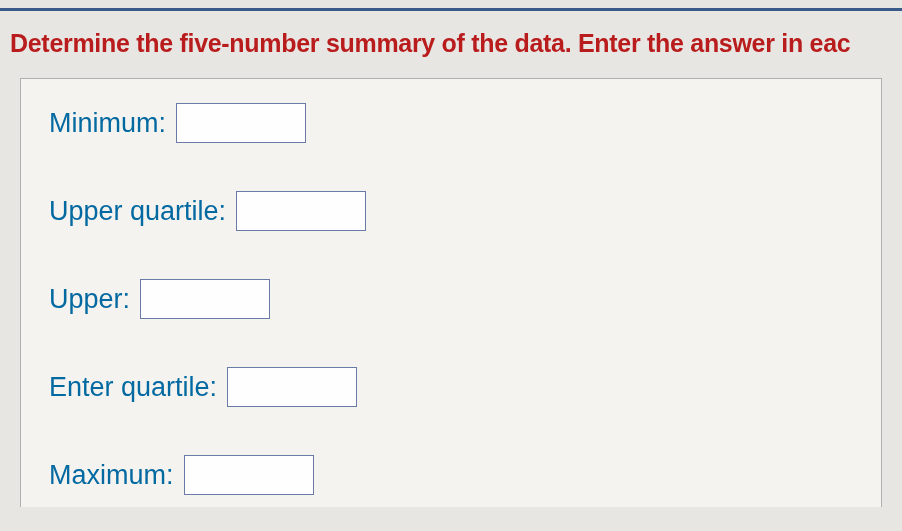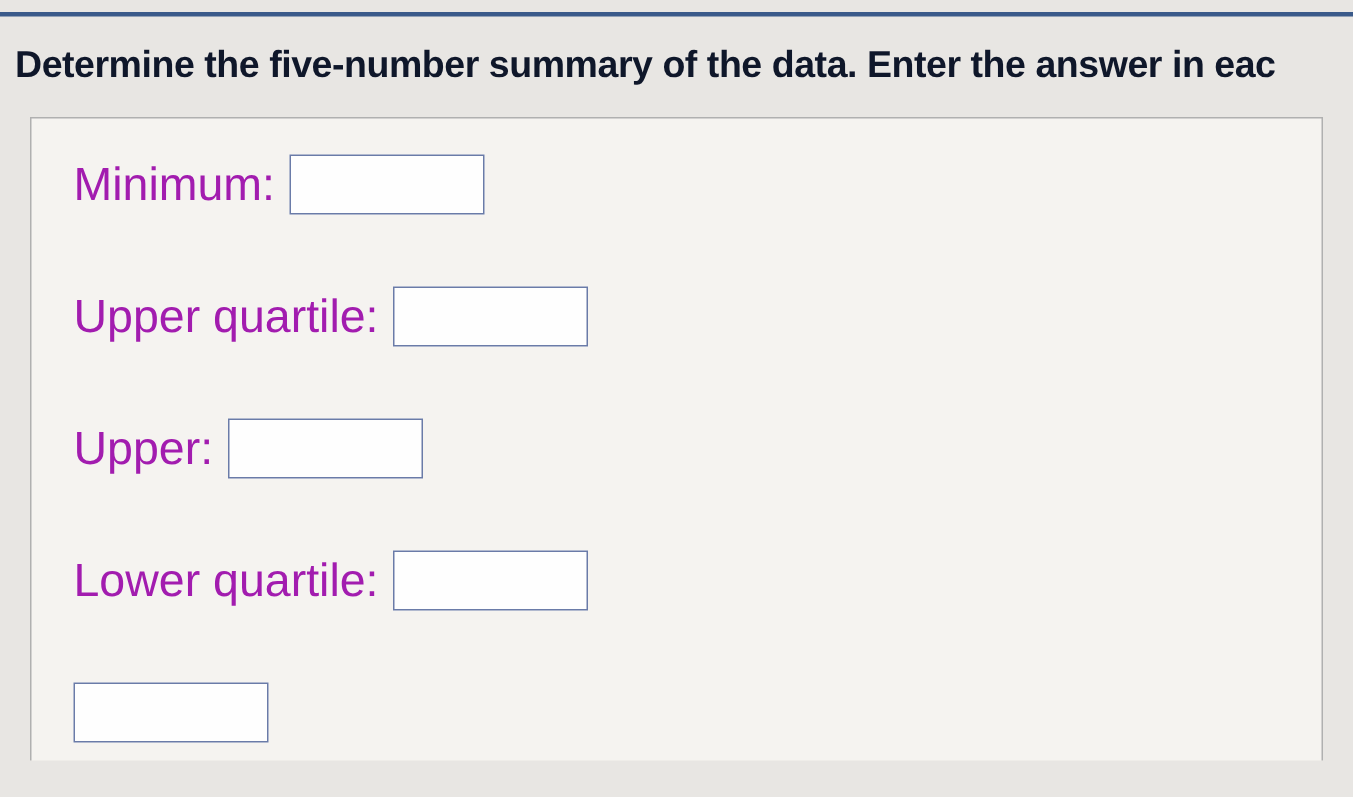--- a/index.html
+++ b/index.html
@@ -18,41 +18,41 @@
     .top-border {
       width: 100%;
       height: 3px;
       background: #3a5a8a;
       margin-top: 8px;
     }
     .instruction {
       padding: 18px 10px 20px 10px;
       font-size: 25px;
       font-weight: 600;
-      color: #0f172a;
+      color: #b91c1c;
       letter-spacing: -0.3px;
     }
     .form-container {
       margin: 0 20px 0 20px;
       border: 1px solid #b0b0b0;
       border-bottom: none;
       background: #f5f3f0;
       padding: 24px 28px 8px 28px;
     }
     .form-row {
       display: flex;
       align-items: center;
       margin-bottom: 48px;
     }
     .form-row:last-child {
       margin-bottom: 4px;
     }
     .form-label {
-      font-size: 31px;
-      color: #a21caf;
+      font-size: 27px;
+      color: #0369a1;
       margin-right: 10px;
       font-weight: 400;
     }
     .form-input {
       width: 130px;
       height: 40px;
       border: 1.5px solid #6a7ba8;
       background: #fefefe;
       font-size: 18px;
       padding: 4px 8px;
@@ -76,21 +76,22 @@
     <span class="form-label">Upper quartile:</span>
     <input type="text" class="form-input" value="" style="">
   </div>
 
   <div class="form-row">
     <span class="form-label">Upper:</span>
     <input type="text" class="form-input" value="" style="">
   </div>
 
   <div class="form-row">
-    <span class="form-label">Lower quartile:</span>
+    <span class="form-label">Enter quartile:</span>
     <input type="text" class="form-input" value="" style="">
   </div>
 
   <div class="form-row">
+    <span class="form-label">Maximum:</span>
     <input type="text" class="form-input" value="" style="">
   </div>
 
 </div>
 
 </body></html>

